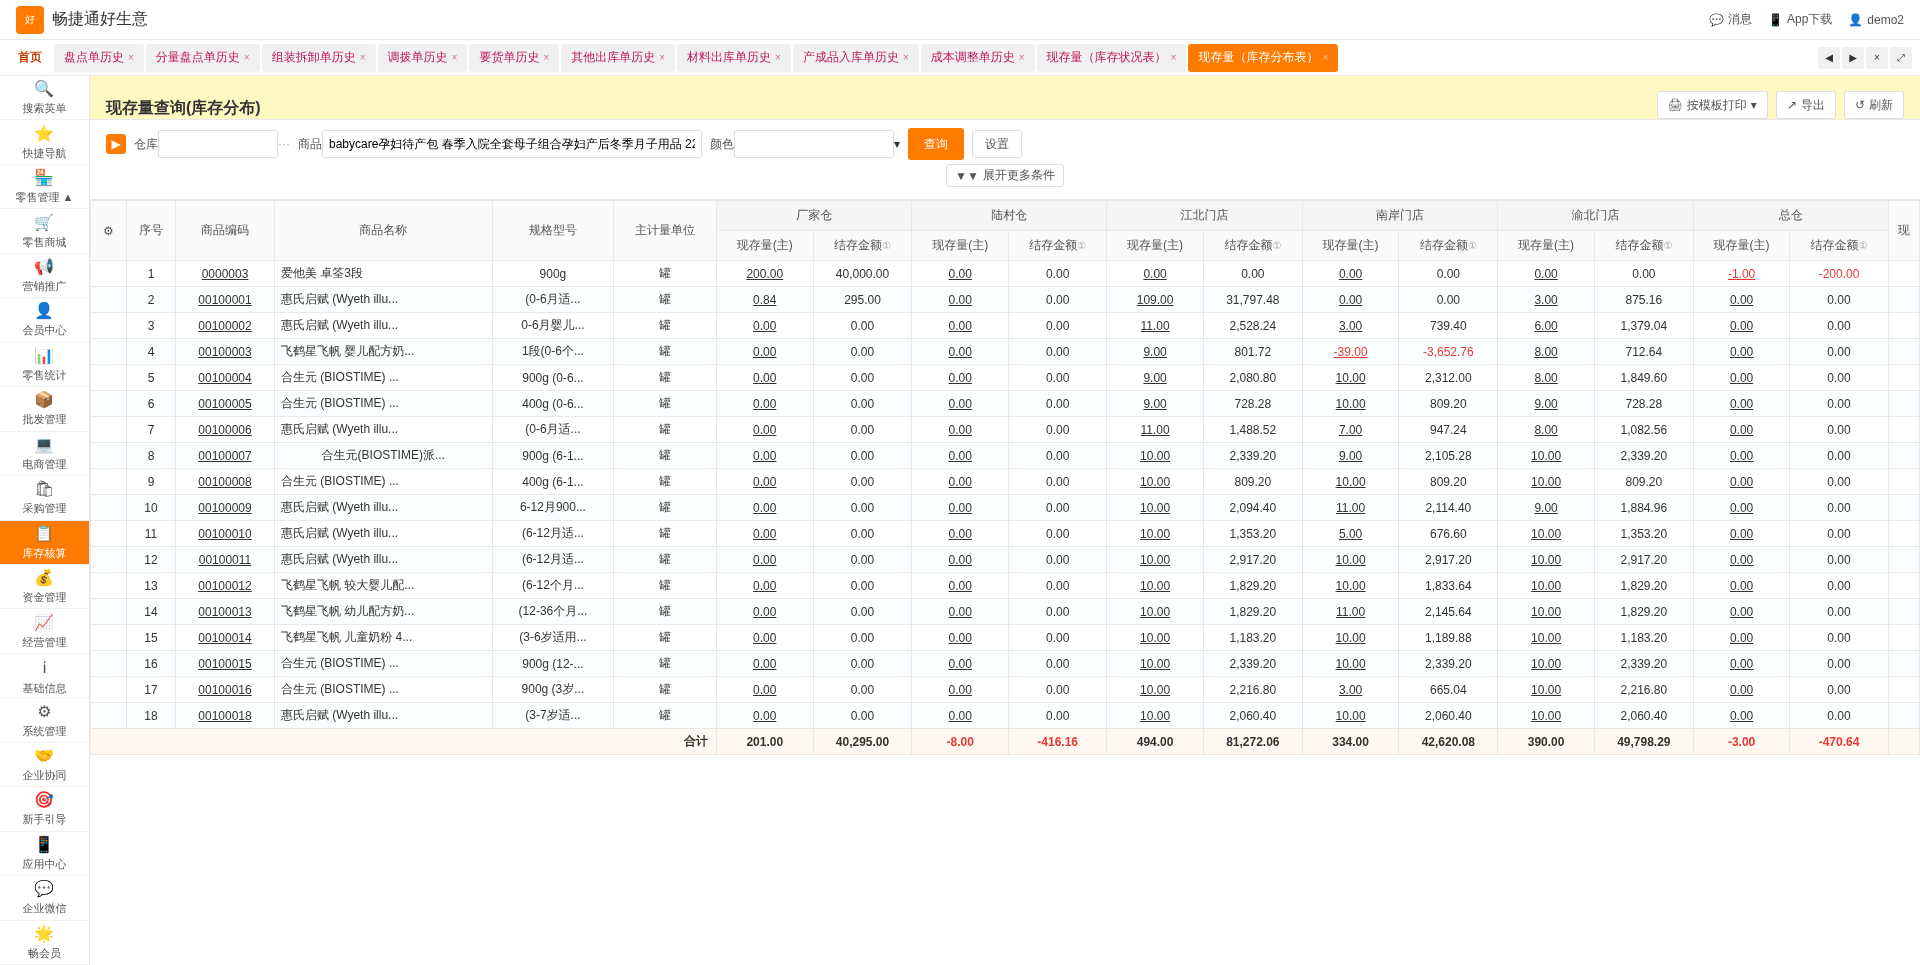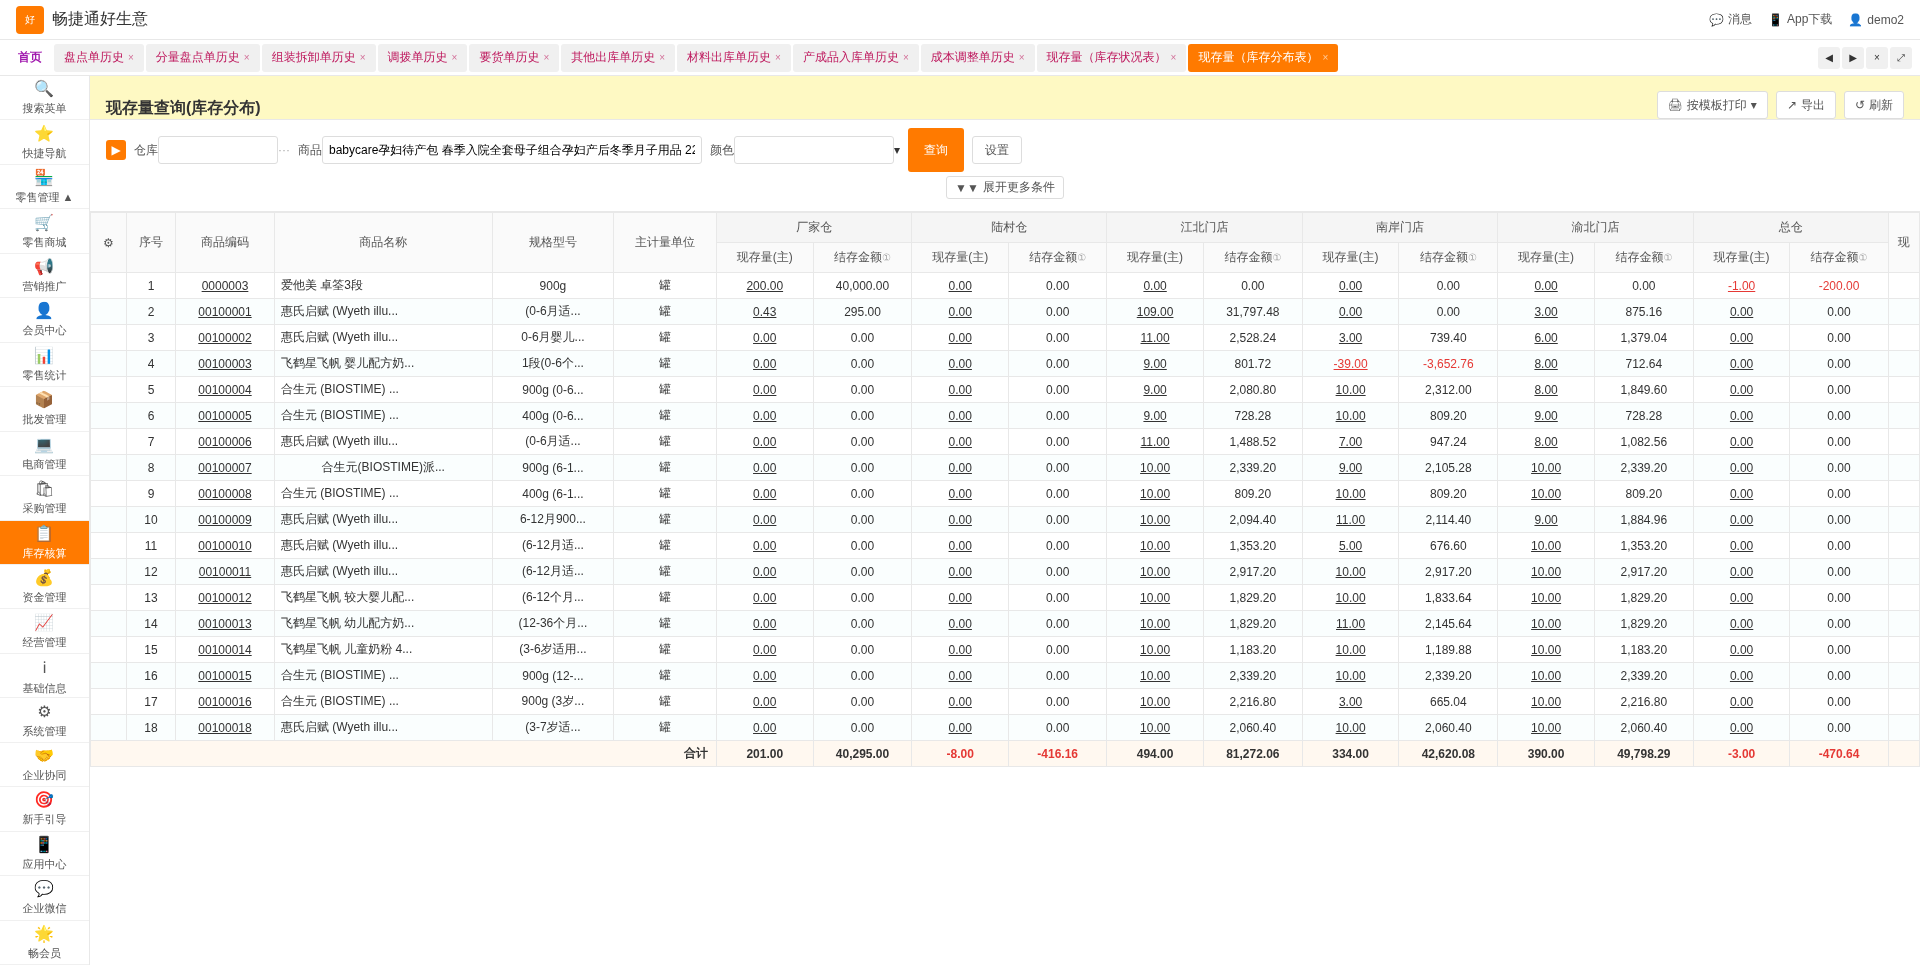--- a/index.html
+++ b/index.html
@@ -11,21 +11,21 @@
     .logo-icon { width: 28px; height: 28px; background: #ff7a00; border-radius: 4px; display: flex; align-items: center; justify-content: center; color: #fff; font-size: 10px; }
     .logo-text { font-size: 16px; color: #333; }
     .top-bar-right { display: flex; align-items: center; gap: 16px; }
     .top-btn { display: flex; align-items: center; gap: 4px; font-size: 12px; color: #555; cursor: pointer; }
 
     
     .nav-tabs { height: 36px; background: #fff; display: flex; align-items: center; border-bottom: 1px solid #e8e8e8; padding: 0 8px; overflow: hidden; gap: 2px; }
     .nav-tab { height: 28px; padding: 0 10px; border-radius: 3px; display: flex; align-items: center; gap: 4px; font-size: 12px; cursor: pointer; white-space: nowrap; color: #be185d; background: #f0f0f0; }
     .nav-tab.active { background: #ff7a00; color: #fff; }
     .nav-tab .close-x { font-size: 10px; opacity: 0.6; }
-    .nav-tab:first-child { background: transparent; color: #a21caf; font-weight: bold; }
+    .nav-tab:first-child { background: transparent; color: #c2410c; font-weight: bold; }
     .nav-arrows { display: flex; gap: 2px; margin-left: auto; }
     .nav-arrow { width: 22px; height: 22px; background: #f0f0f0; border-radius: 3px; display: flex; align-items: center; justify-content: center; cursor: pointer; font-size: 10px; }
 
     
     .layout { display: flex; height: calc(965px - 76px); }
 
     
     .sidebar { width: 90px; background: #fff; border-right: 1px solid #e8e8e8; display: flex; flex-direction: column; }
     .sidebar-item { height: 50px; display: flex; flex-direction: column; align-items: center; justify-content: center; gap: 3px; cursor: pointer; font-size: 11px; color: #555; border-bottom: 1px solid #f0f0f0; }
     .sidebar-item.active { background: #ff7a00; color: #fff; }
@@ -41,21 +41,21 @@
     .action-btn { height: 28px; padding: 0 10px; border: 1px solid #ddd; border-radius: 3px; background: #fff; cursor: pointer; display: flex; align-items: center; gap: 4px; font-size: 12px; color: #555; }
 
     
     .search-bar { background: #fff; padding: 8px 16px; border-bottom: 1px solid #e8e8e8; }
     .search-row { display: flex; align-items: center; gap: 8px; }
     .search-field { display: flex; align-items: center; }
     .search-label { font-size: 12px; color: #555; white-space: nowrap; }
     .search-input { height: 28px; border: 1px solid #ddd; border-radius: 3px; padding: 0 6px; font-size: 12px; width: 120px; }
     .search-input-wide { width: 380px; }
     .search-input-color { width: 160px; }
-    .search-btn { height: 44px; padding: 0 16px; background: #ff7a00; color: #fff; border: none; border-radius: 3px; cursor: pointer; font-size: 12px; }
+    .search-btn { height: 32px; padding: 0 16px; background: #ff7a00; color: #fff; border: none; border-radius: 3px; cursor: pointer; font-size: 12px; }
     .setting-btn { height: 28px; padding: 0 12px; background: #fff; color: #555; border: 1px solid #ddd; border-radius: 3px; cursor: pointer; font-size: 12px; }
     .expand-row { display: flex; justify-content: center; padding: 4px 0; }
     .expand-btn { display: flex; align-items: center; gap: 4px; font-size: 12px; color: #555; cursor: pointer; border: 1px solid #ddd; border-radius: 3px; padding: 2px 8px; background: #fff; }
     .orange-arrow { width: 20px; height: 20px; background: #ff7a00; color: #fff; border-radius: 3px; display: flex; align-items: center; justify-content: center; cursor: pointer; font-size: 12px; }
     .dots-btn { color: #aaa; cursor: pointer; }
 
     
     .table-wrapper { flex: 1; overflow: auto; background: #fff; }
     table { width: 100%; border-collapse: collapse; font-size: 12px; }
     thead tr { background: #fafafa; }
@@ -303,21 +303,21 @@
     <td class=" neg">-200.00</td>
     <td></td>
   </tr>
             <tr>
     <td></td>
     <td>2</td>
     <td class="num-cell">00100001</td>
     <td style="text-align:left">惠氏启赋 (Wyeth illu...</td>
     <td>(0-6月适...</td>
     <td>罐</td>
-    <td class="num-cell">0.43</td>
+    <td class="num-cell">0.84</td>
     <td>295.00</td>
     <td class="num-cell">0.00</td>
     <td>0.00</td>
     <td class="num-cell">109.00</td>
     <td>31,797.48</td>
     <td class="num-cell">0.00</td>
     <td class="">0.00</td>
     <td class="num-cell">3.00</td>
     <td>875.16</td>
     <td class="num-cell">0.00</td>

